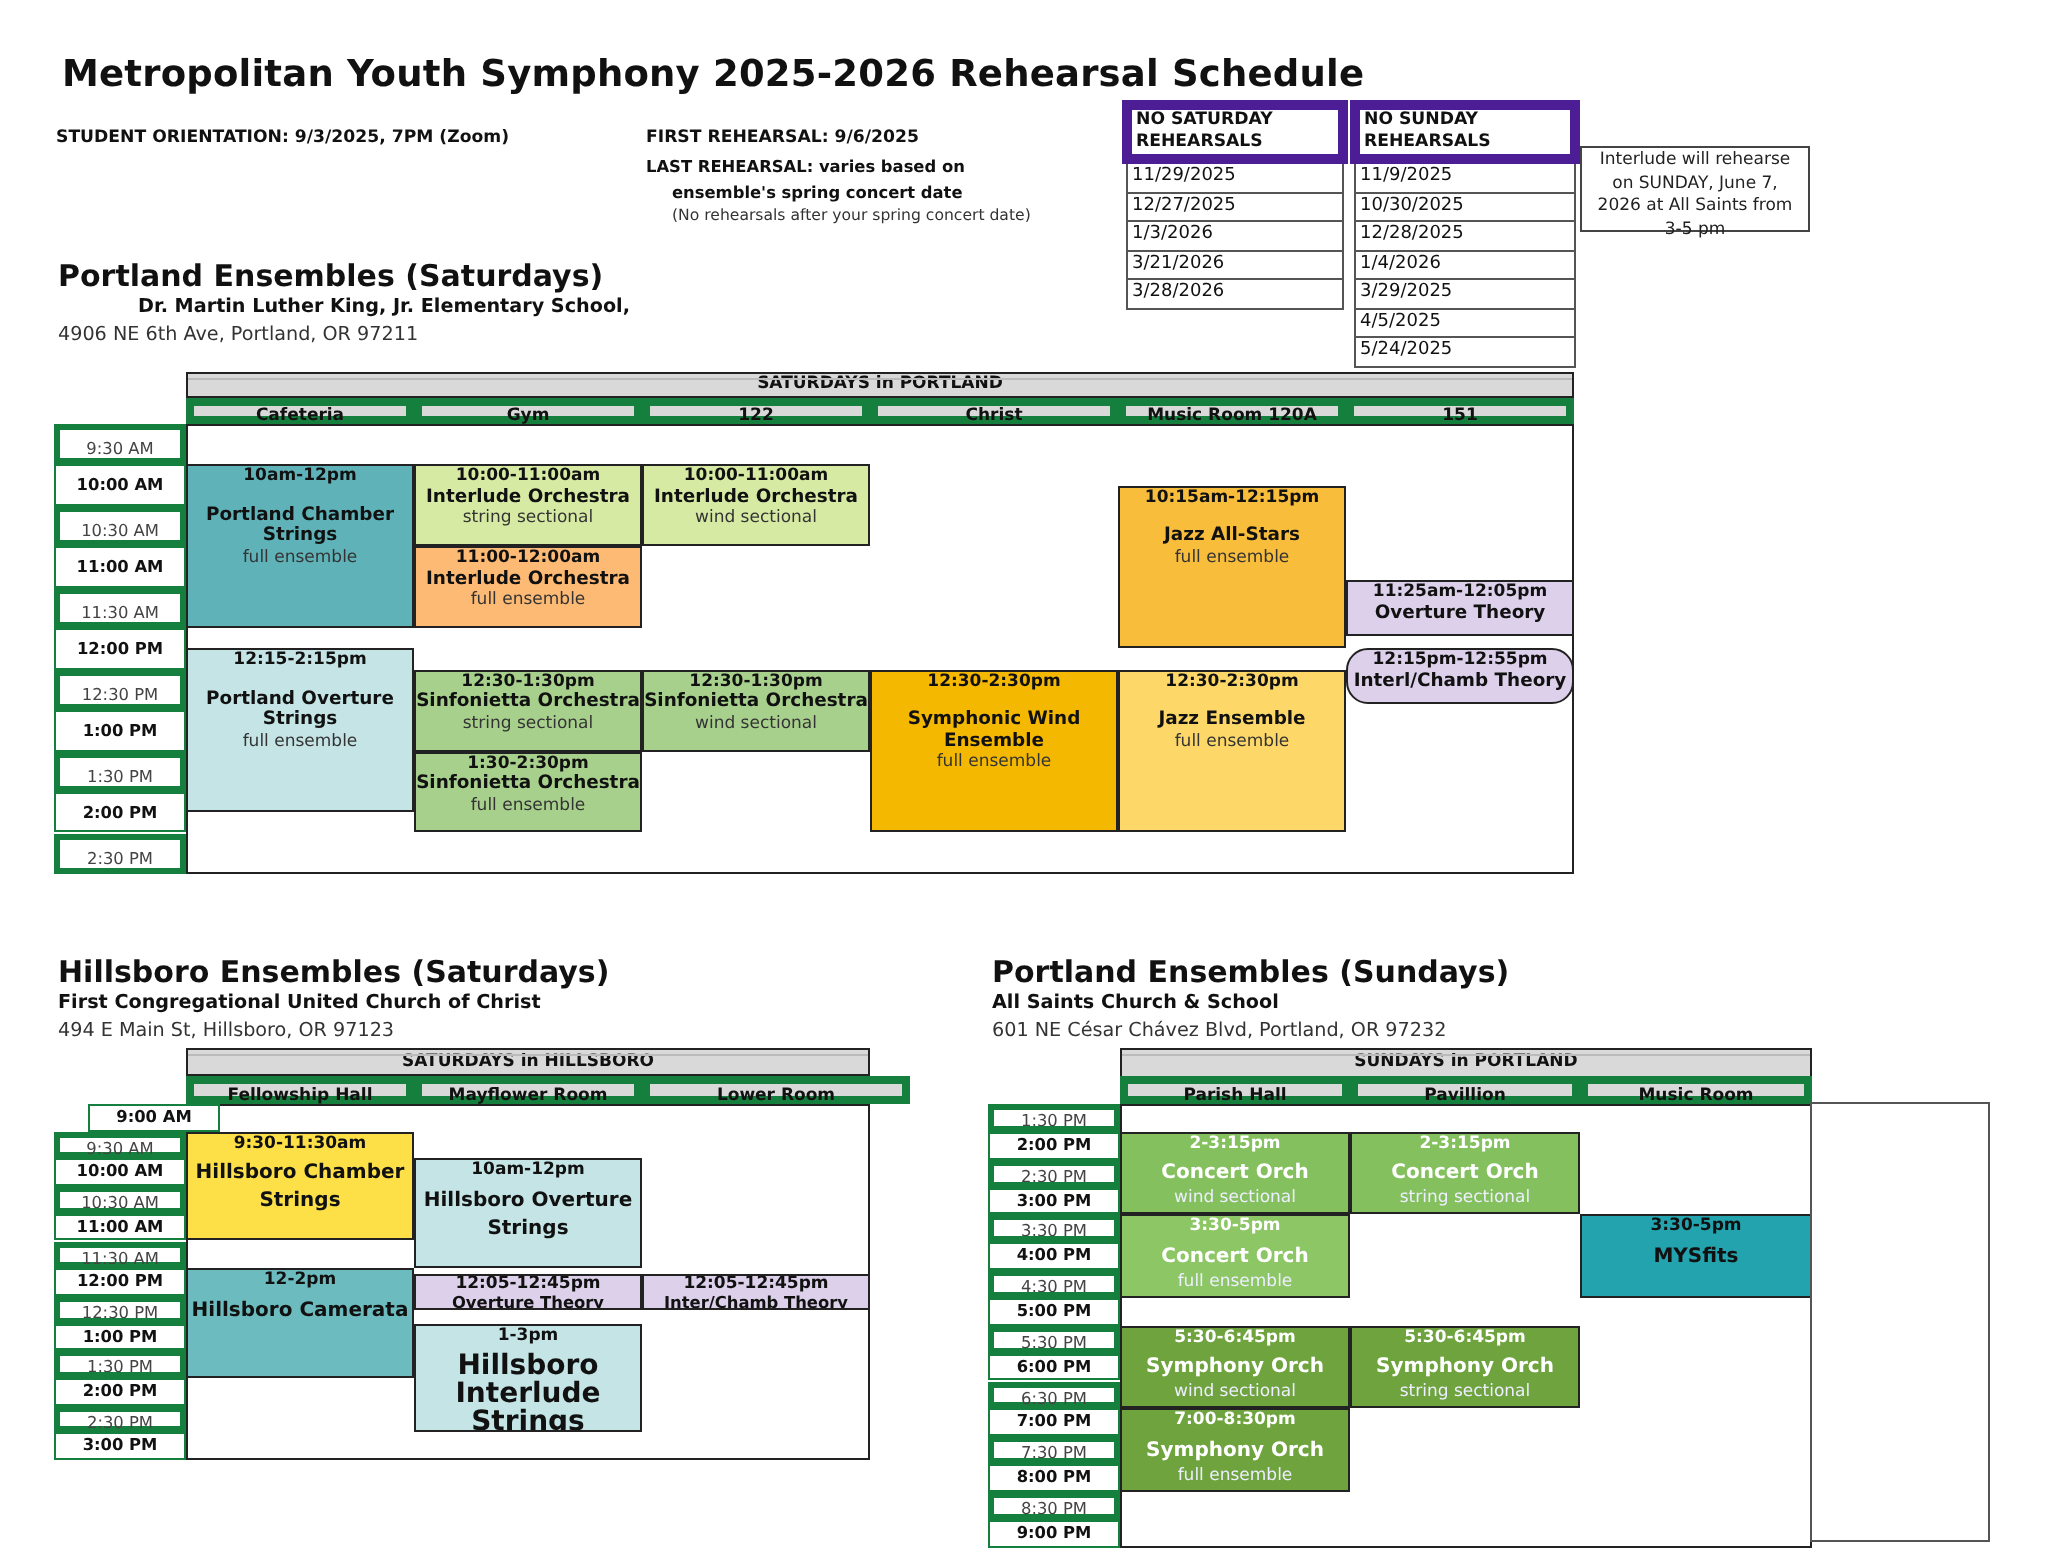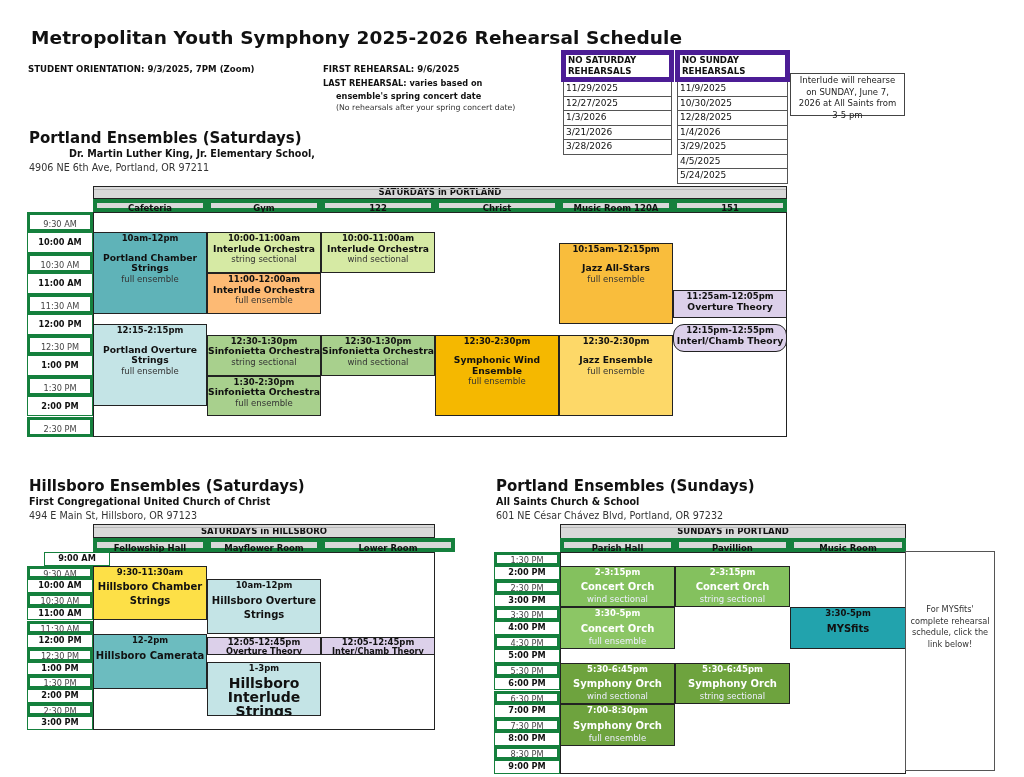--- a/index.html
+++ b/index.html
@@ -328,14 +328,13 @@
     <div class="ev light" style="left: 66px; top: 180.35px; width: 115px; height: 41.55px; background: rgb(110, 163, 62);">
       <span class="t">7:00-8:30pm</span>
       <span style="display: block; height: 3px;"></span>
       <span class="n" style="font-size: 10px; line-height: 14px;">Symphony Orch</span>
       <span class="d">full ensemble</span>
     </div>
   </div>
 
 <div class="sidebox" style="left:905px; top:551px; width:90px; height:220px; padding-top:30px;">
   <div style="height:22px;"></div>
-  <div>For MYSfits' complete rehearsal schedule, click the link below!</div>
 </div>
 
 </body></html>

